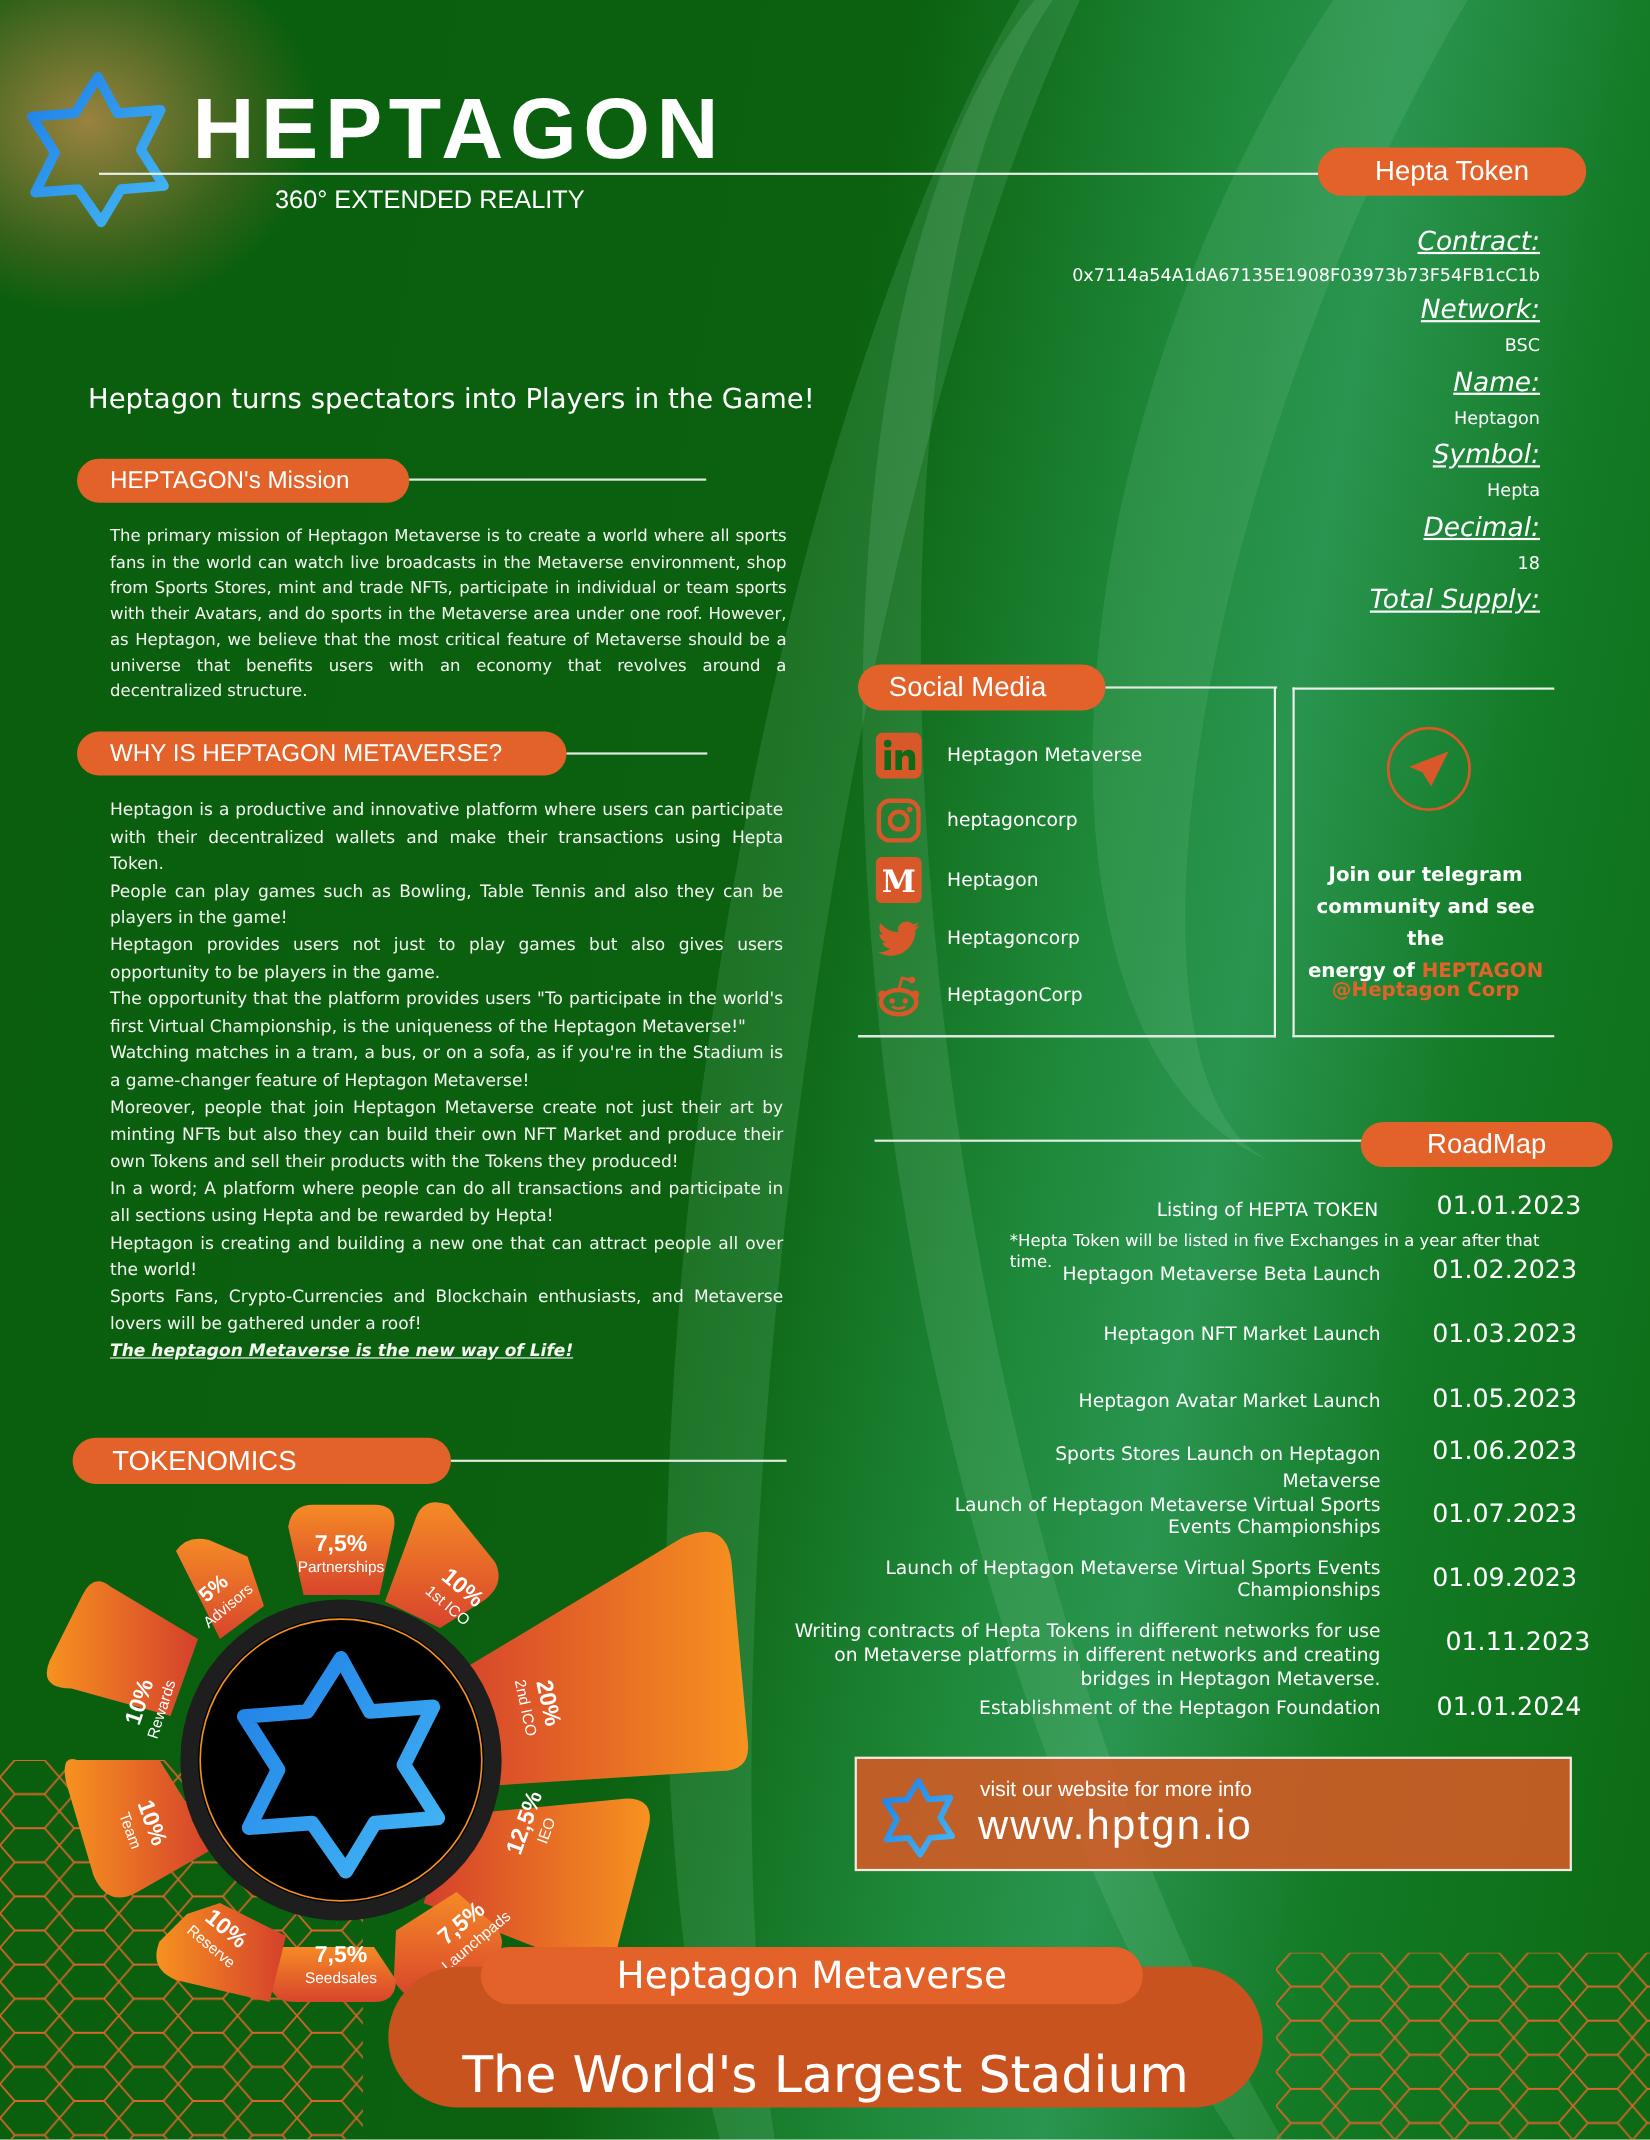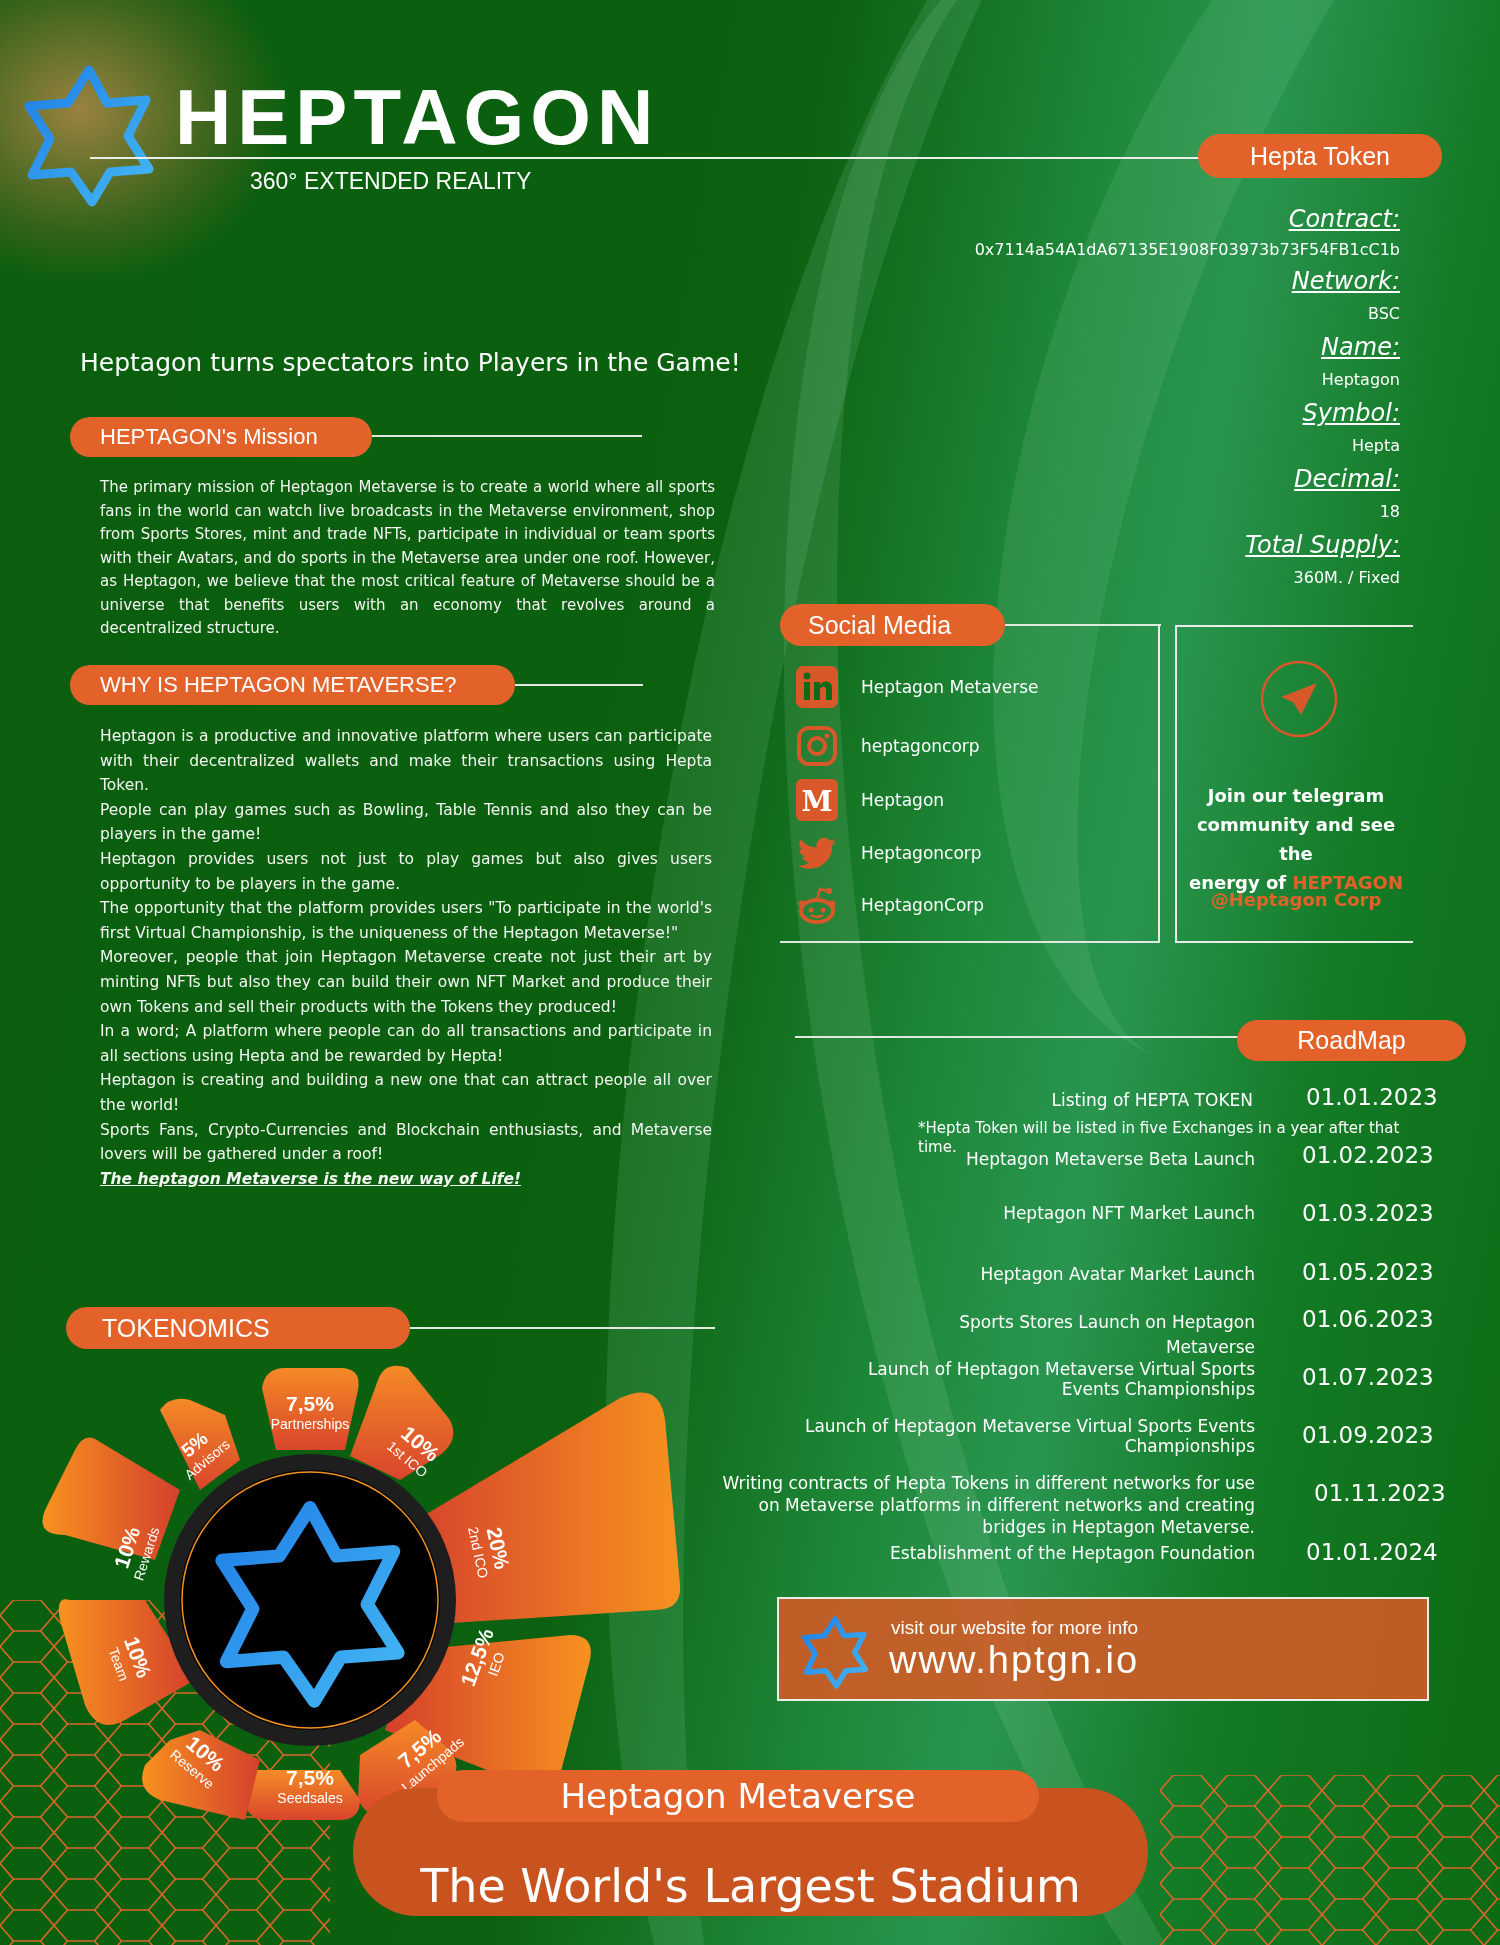--- a/index.html
+++ b/index.html
@@ -112,40 +112,40 @@
   <div class="val" style="line-height:32px;">0x7114a54A1dA67135E1908F03973b73F54FB1cC1b</div>
   <div class="lbl">Network:</div>
   <div class="val">BSC</div>
   <div class="lbl">Name:</div>
   <div class="val">Heptagon</div>
   <div class="lbl">Symbol:</div>
   <div class="val">Hepta</div>
   <div class="lbl">Decimal:</div>
   <div class="val">18</div>
   <div class="lbl">Total Supply:</div>
-  <div class="val">360M. / Fixed</div>
 </div>
 
 <div class="pill" style="left:70px;top:417px;width:302px;height:40px;padding-left:30px;font-size:22px;">
   <span>HEPTAGON's Mission</span>
 </div>
 <div class="hline" style="left:372px;top:435px;width:270px;"></div>
 <div class="para" style="left:100px;top:476px;width:615px;">
   <p>The primary mission of Heptagon Metaverse is to create a world where all sports fans in the world can watch live broadcasts in the Metaverse environment, shop from Sports Stores, mint and trade NFTs, participate in individual or team sports with their Avatars, and do sports in the Metaverse area under one roof. However, as Heptagon, we believe that the most critical feature of Metaverse should be a universe that benefits users with an economy that revolves around a decentralized structure.</p>
 </div>
 
 <div class="pill" style="left:70px;top:665px;width:445px;height:40px;padding-left:30px;font-size:22px;">
   <span>WHY IS HEPTAGON METAVERSE?</span>
 </div>
 <div class="hline" style="left:515px;top:684px;width:128px;"></div>
 <div class="para" style="left:100px;top:724px;width:612px;line-height:24.6px;font-size:15.5px;">
   <p>Heptagon is a productive and innovative platform where users can participate with their decentralized wallets and make their transactions using Hepta Token.</p>
   <p>People can play games such as Bowling, Table Tennis and also they can be players in the game!</p>
   <p>Heptagon provides users not just to play games but also gives users opportunity to be players in the game.</p>
   <p>The opportunity that the platform provides users "To participate in the world's first Virtual Championship, is the uniqueness of the Heptagon Metaverse!"</p>
+  <p>Watching matches in a tram, a bus, or on a sofa, as if you're in the Stadium is a game-changer feature of Heptagon Metaverse!</p>
   <p>Moreover, people that join Heptagon Metaverse create not just their art by minting NFTs but also they can build their own NFT Market and produce their own Tokens and sell their products with the Tokens they produced!</p>
   <p>In a word; A platform where people can do all transactions and participate in all sections using Hepta and be rewarded by Hepta!</p>
   <p>Heptagon is creating and building a new one that can attract people all over the world!</p>
   <p>Sports Fans, Crypto-Currencies and Blockchain enthusiasts, and Metaverse lovers will be gathered under a roof!</p>
   <p class="emph"> The heptagon Metaverse is the new way of Life!</p>
 </div>
 
 <div class="pill" style="left:780px;top:604px;width:225px;height:42px;padding-left:28px;font-size:25px;">
   <span>Social Media</span>
 </div>

